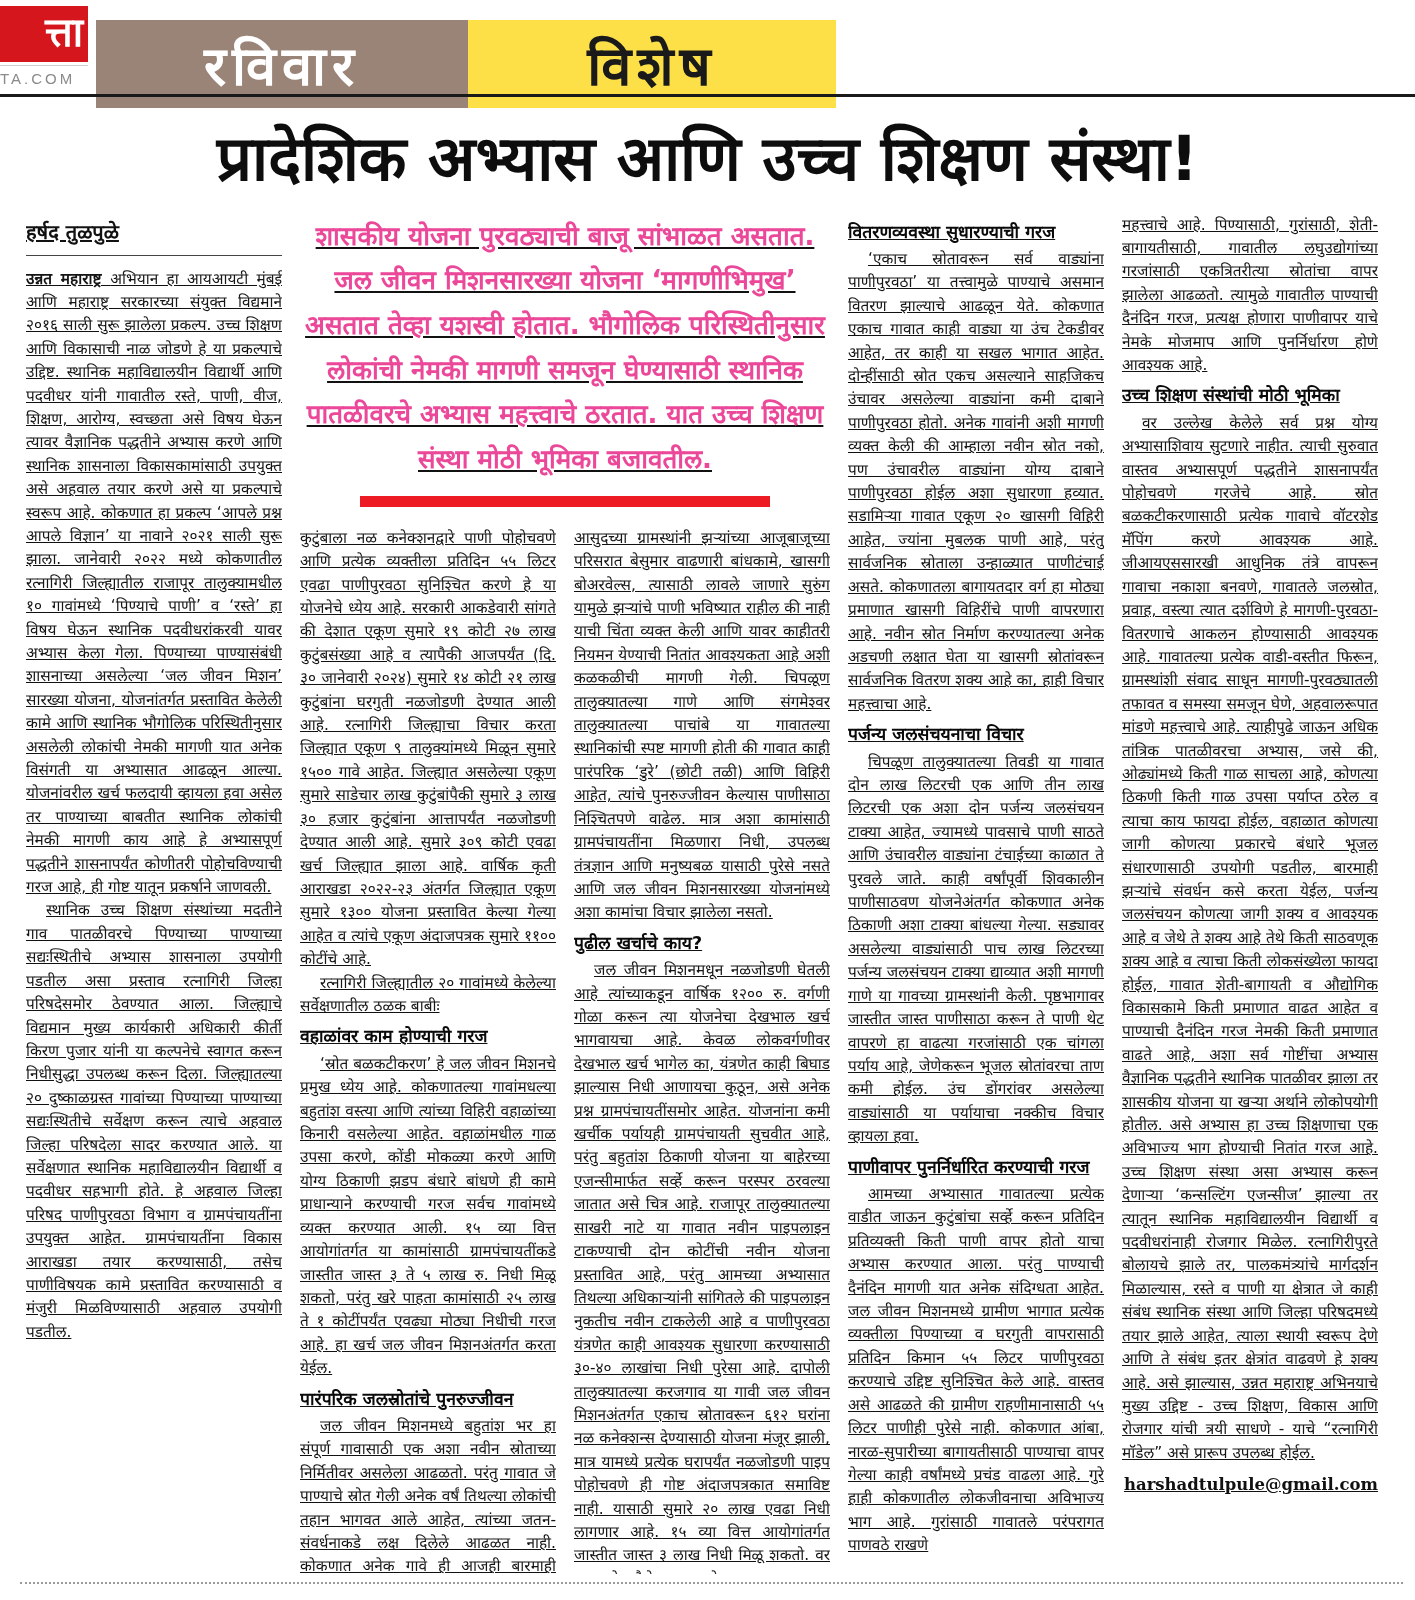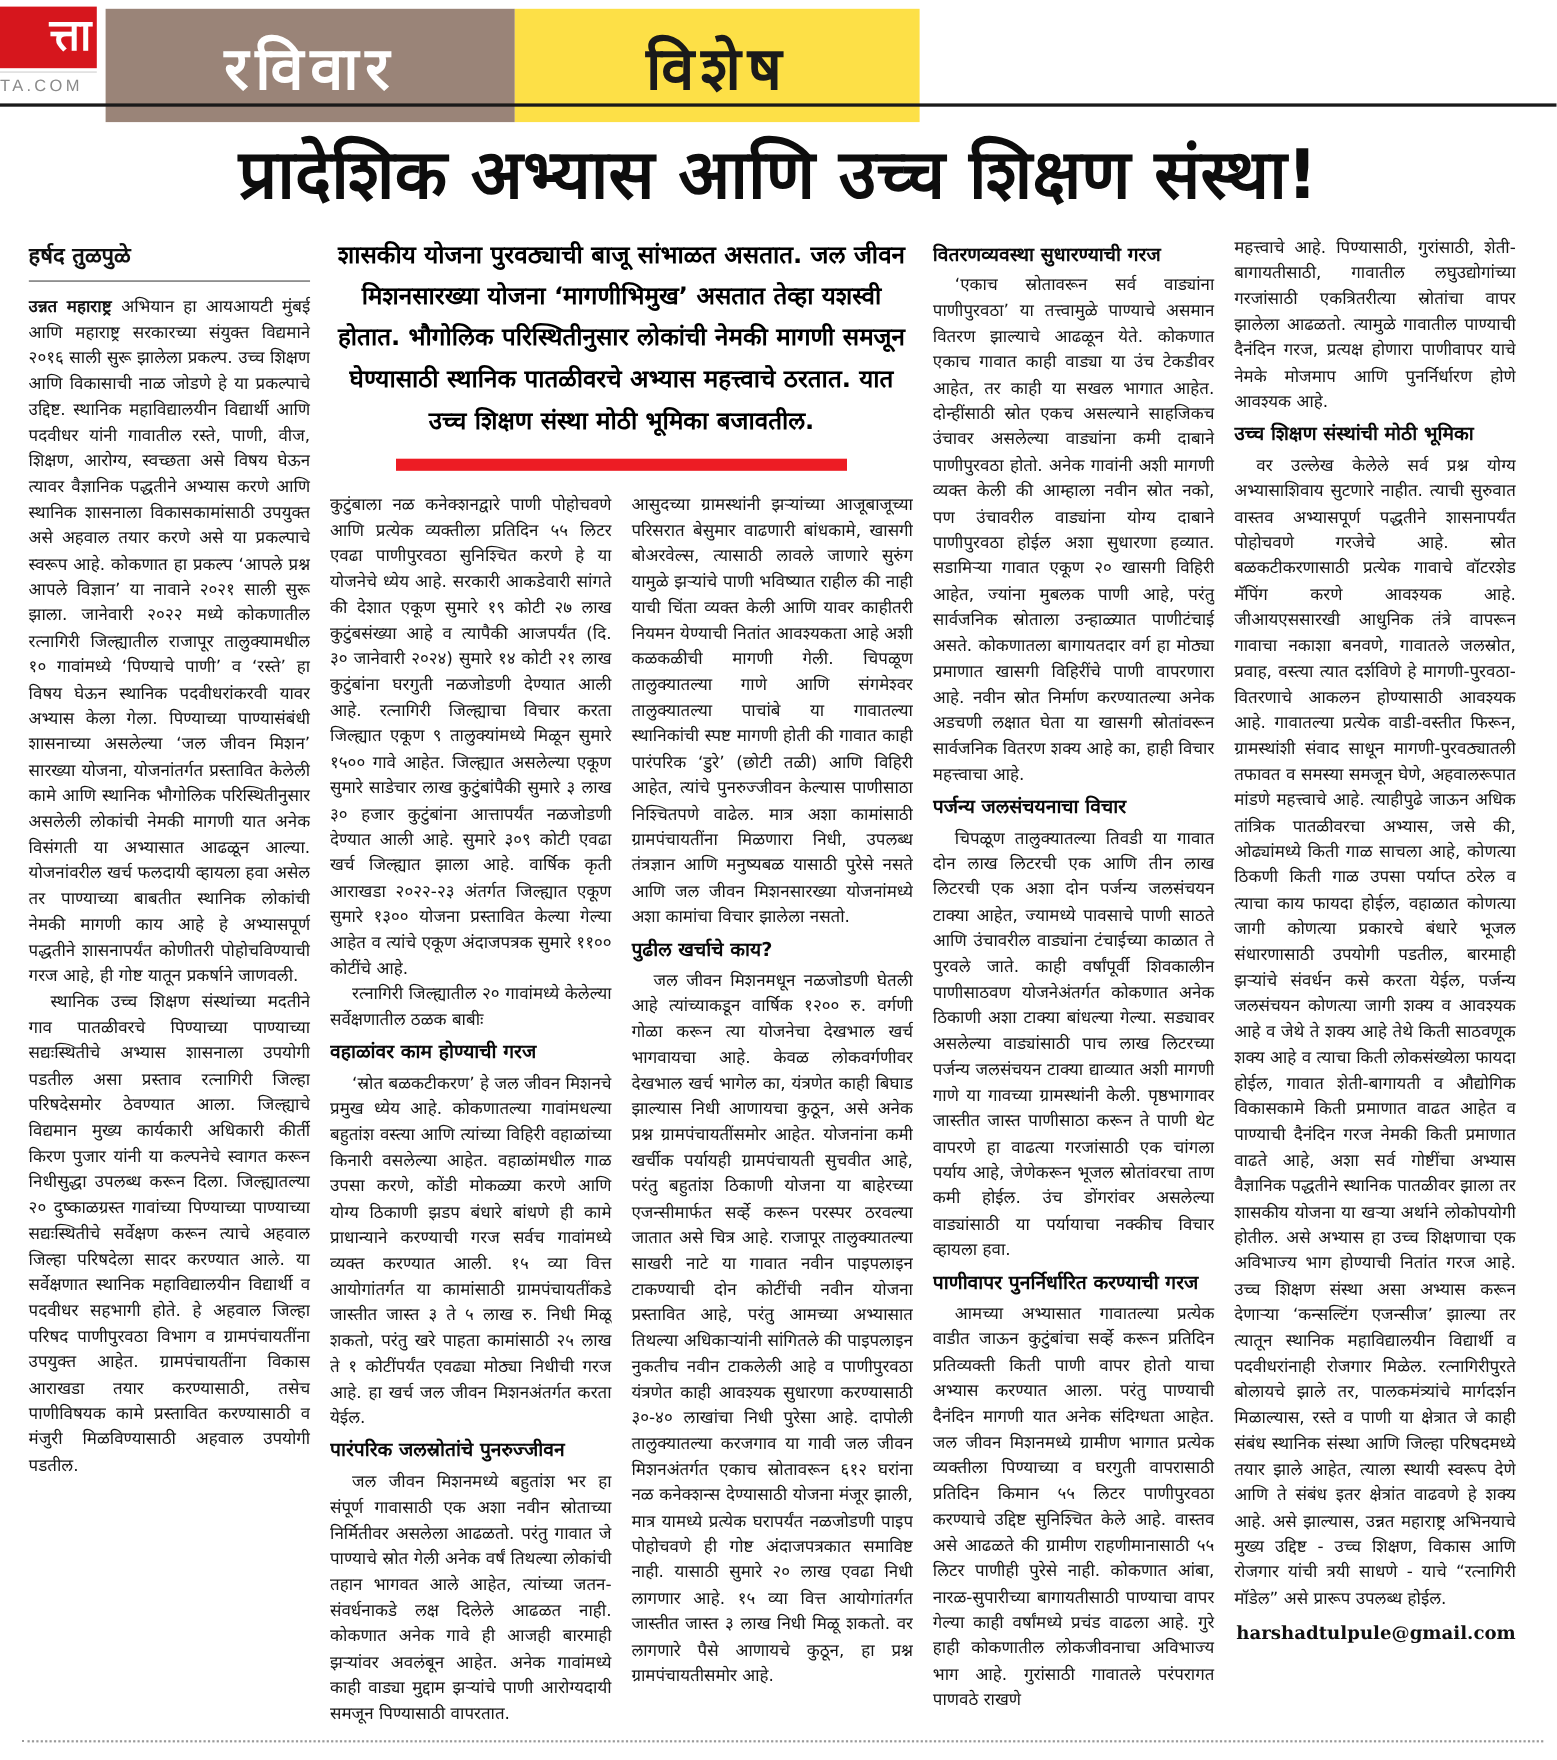--- a/index.html
+++ b/index.html
@@ -14,48 +14,48 @@
   .logo{position:absolute;left:0;top:6px;width:88px;}
   .logo-red{
     background:#d6161d;color:#fff;font-weight:bold;font-size:40px;line-height:52px;
     height:56px;text-align:right;padding-right:6px;letter-spacing:-1px;
   }
   .logo-domain{
     color:#8a8a8a;font-size:15px;letter-spacing:3px;padding-top:4px;
     border-top:1px solid #cfcfcf;margin-top:3px;font-family:"Liberation Sans",sans-serif;
   }
   .tab{
-    position:absolute;top:8px;height:103px;display:flex;align-items:center;justify-content:center;
+    position:absolute;top:20px;height:88px;display:flex;align-items:center;justify-content:center;
     font-weight:800;font-size:54px;letter-spacing:6px;
   }
   .tab-day{left:96px;width:372px;background:#9a8478;color:#ffffff;}
   .tab-section{left:468px;width:368px;background:#fde047;color:#1a1a1a;}
   .head-rule{position:absolute;left:0;top:94px;width:1415px;height:3px;background:#1a1a1a;}
 
   
   .headline{
     margin:24px 30px 10px 30px;text-align:center;font-size:62px;line-height:1.25;
     font-weight:800;color:#0d0d0d;letter-spacing:0;
   }
 
   
-  .content{position:relative;padding:6px 10px 0 26px;}
+  .content{position:relative;padding:6px 10px 0 26px;text-decoration:underline;}
   .cols{display:flex;gap:18px;height:1360px;overflow:hidden;}
   .col{width:256px;flex:0 0 256px;overflow:hidden;text-align:justify;}
   .mid{width:530px;flex:0 0 530px;}
   .mid-cols{display:flex;gap:18px;overflow:hidden;}
   .mid-cols .col{height:1168px;}
 
   
   .byline{
     font-weight:800;font-size:20px;padding:4px 0 10px 0;margin-bottom:12px;
     border-bottom:1.5px solid #444;text-align:left;
   }
   .intro{
-    font-weight:800;font-size:22px;line-height:1.72;text-align:center;color:#000000;
+    font-weight:800;font-size:26px;line-height:1.72;text-align:center;color:#ec4899;
     padding:0 2px;
   }
   .intro-bar{width:410px;height:11px;background:#ed1c24;margin:14px auto 20px auto;}
   .para{
     margin:0;font-size:15.4px;line-height:1.52;color:#151515;text-indent:1.3em;
   }
   .para.first{text-indent:0;}
   .para b{font-weight:800;}
   .subhead{
     font-weight:800;font-size:17.5px;line-height:1.4;margin:6px 0 4px 0;

